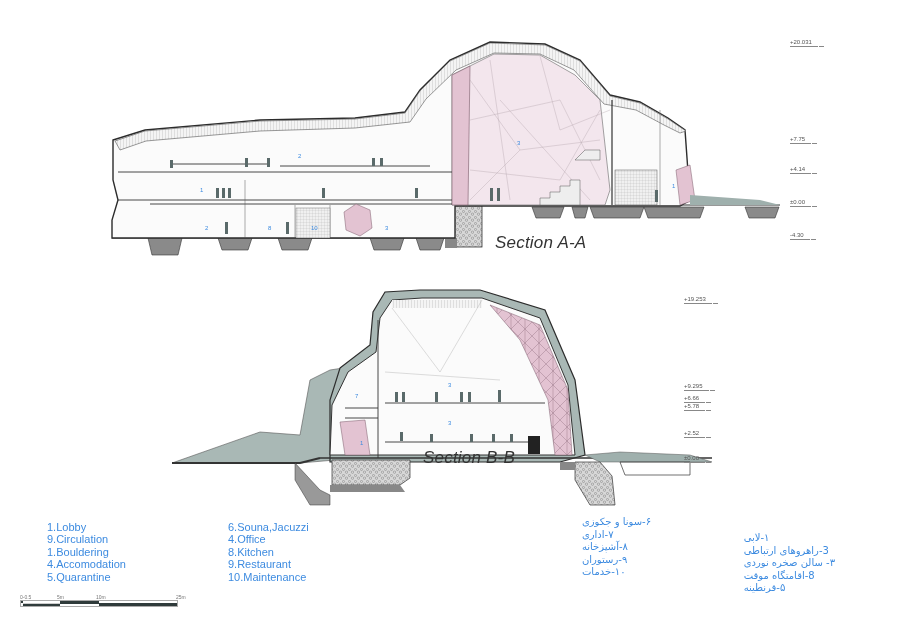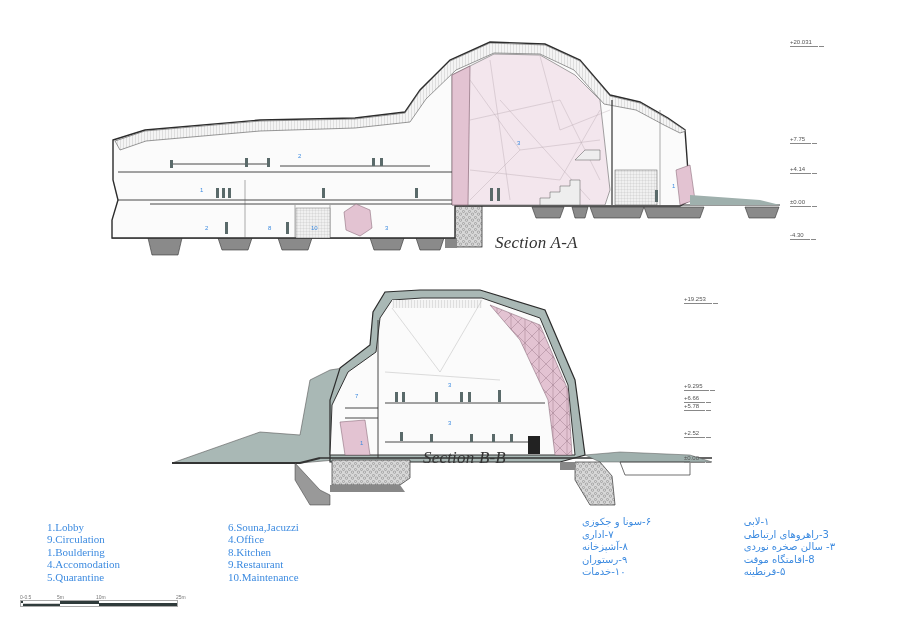--- a/index.html
+++ b/index.html
@@ -1,22 +1,22 @@
 <!DOCTYPE html>
 <html><head>
 <meta charset="utf-8">
 <style>
   html,body{margin:0;padding:0;background:#ffffff;}
   body{width:900px;height:637px;position:relative;overflow:hidden;font-family:"Liberation Sans",sans-serif;}
   .drawing{position:absolute;left:0;top:0;width:900px;height:637px;}
-  .section-title{position:absolute;font-family:Liberation Serif, serif;font-style:italic;font-size:17px;color:#333;letter-spacing:0.2px;}
+  .section-title{position:absolute;font-family:Liberation Sans, sans-serif;font-style:italic;font-size:17px;color:#333;letter-spacing:0.2px;}
   .level{position:absolute;font-size:6px;color:#555;font-family:"Liberation Sans",sans-serif;border-bottom:1px solid #888;padding:0 6px 0 0;line-height:7px;white-space:nowrap;}
   .level::after{content:"";position:absolute;right:-6px;bottom:-1px;width:5px;border-bottom:1px solid #888;}
   .legend{position:absolute;font-size:11px;line-height:12.4px;color:#3d8be0;font-family:"Liberation Sans",sans-serif;}
-  .legend div{white-space:nowrap;font-family:Liberation Serif, serif;}
+  .legend div{white-space:nowrap;}
   .legend-fa{position:absolute;font-size:10px;line-height:12.6px;color:#3d8be0;direction:rtl;text-align:left;font-family:"DejaVu Sans",sans-serif;}
   .legend-fa div{white-space:nowrap;}
   .scale{position:absolute;left:18px;top:594px;width:162px;height:16px;}
   .scale .lbl{position:absolute;top:0;font-size:5px;color:#777;}
   .scale .bar{position:absolute;top:9px;height:3px;}
   .room-num{font-family:"Liberation Sans",sans-serif;font-size:6px;fill:#3d8be0;}
 </style>
 </head>
 <body>
 
@@ -217,21 +217,21 @@
   <div>10.Maintenance</div>
 </div>
 
 <div class="legend-fa" style="right:249px;top:516px;">
   <div>۶-سونا و جکوزی</div>
   <div>۷-اداری</div>
   <div>۸-آشپزخانه</div>
   <div>۹-رستوران</div>
   <div>۱۰-خدمات</div>
 </div>
-<div class="legend-fa" style="right:65px;top:516px;margin-left:20px;">
+<div class="legend-fa" style="right:65px;top:532px;margin-left:20px;">
   <div>۱-لابی</div>
   <div>3-راهروهای ارتباطی</div>
   <div>۳- سالن صخره نوردی</div>
   <div>8-اقامتگاه موقت</div>
   <div>۵-قرنطینه</div>
 </div>
 
 <div class="scale">
   <span class="lbl" style="left:2px;">0-0.5</span>
   <span class="lbl" style="left:39px;">5m</span>

